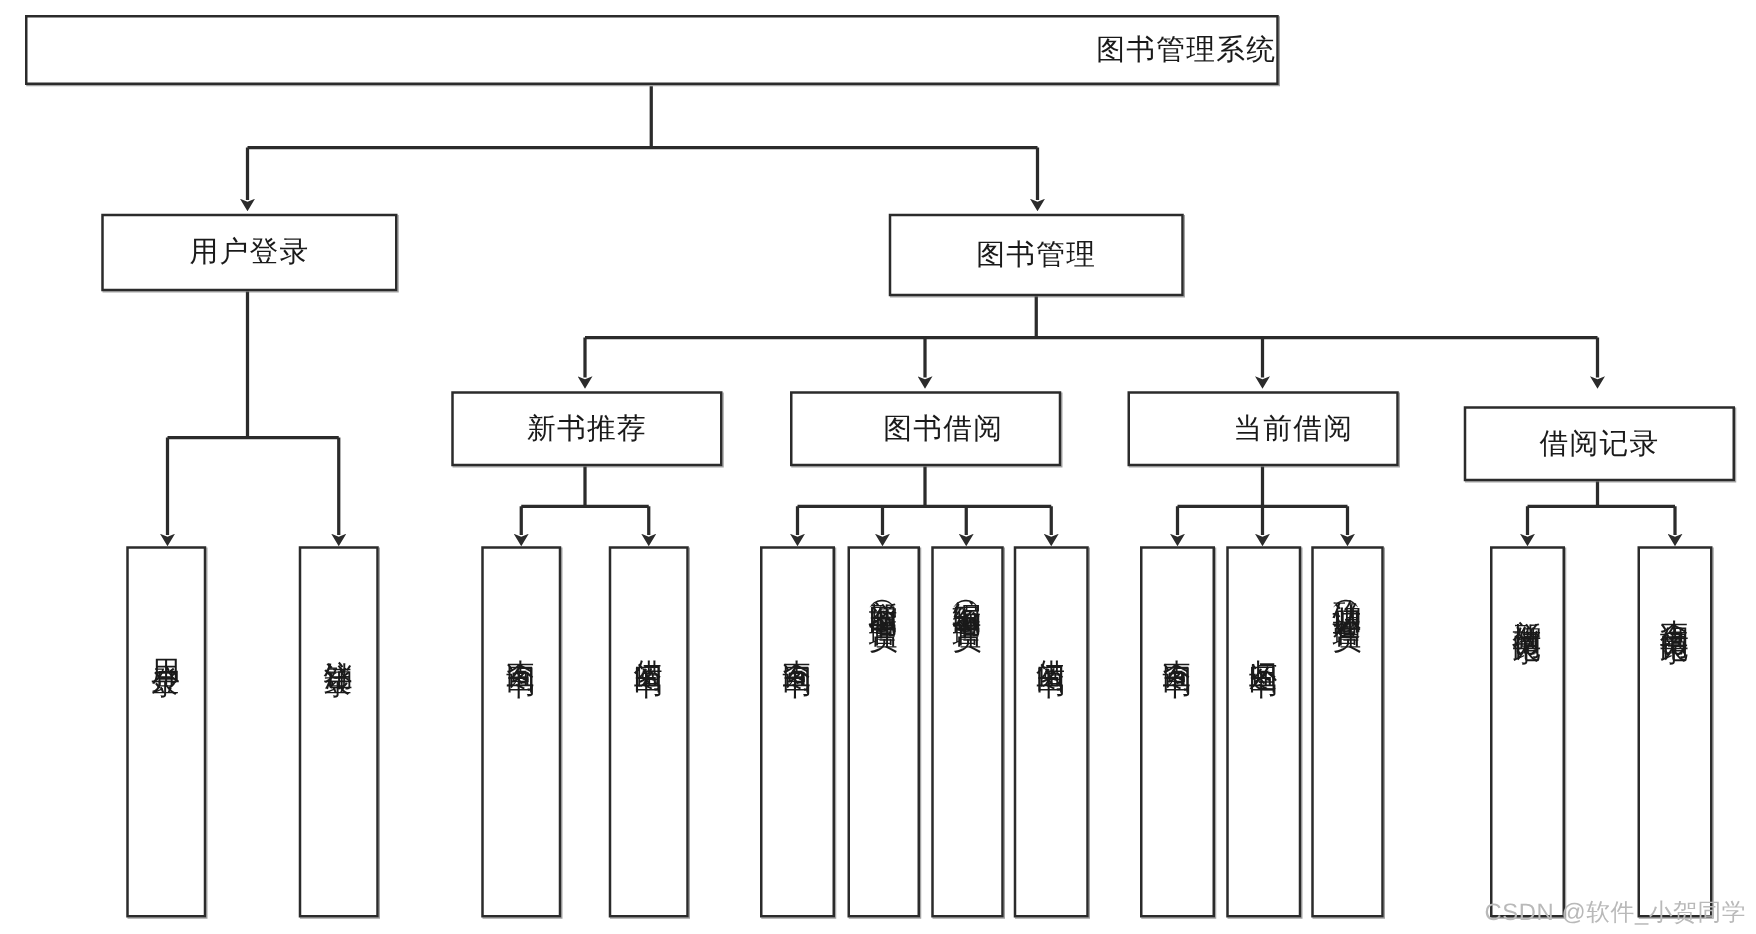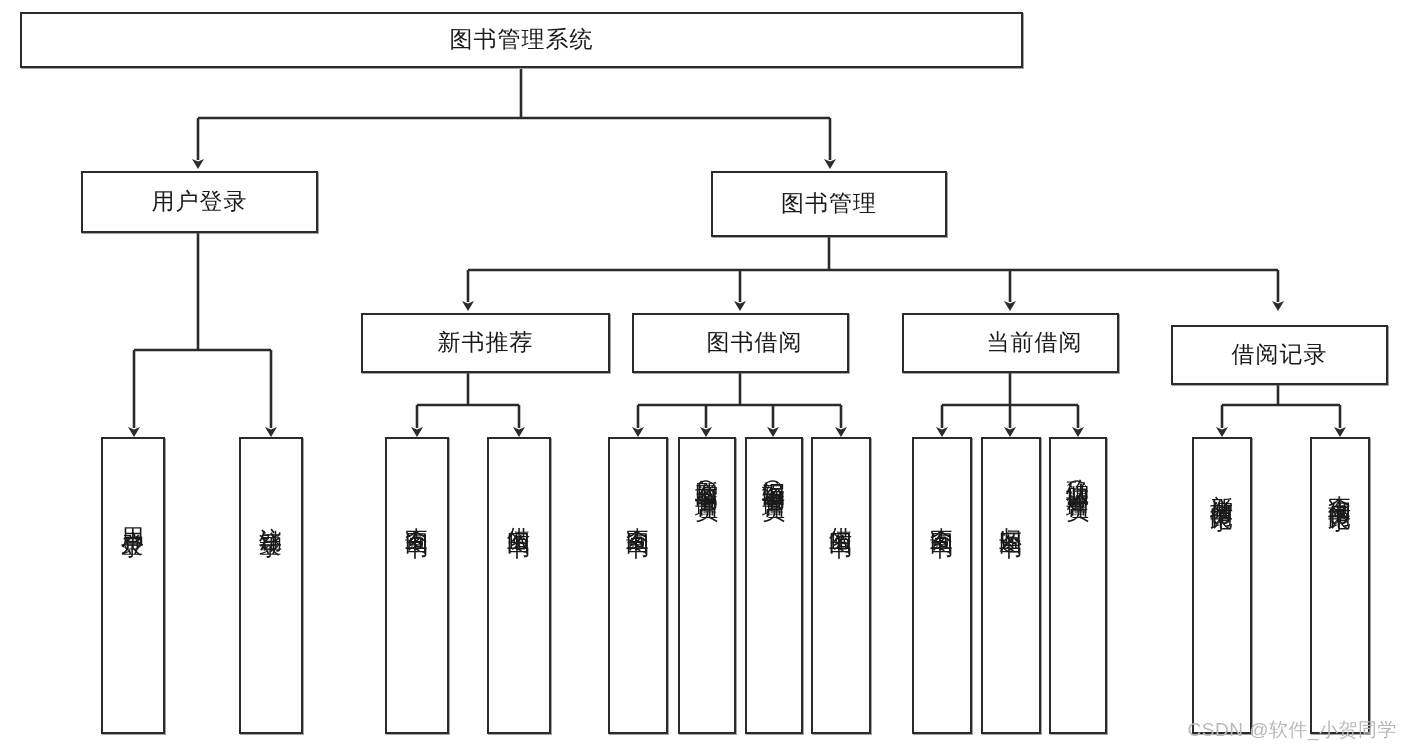--- a/index.html
+++ b/index.html
@@ -129,32 +129,32 @@
       <path d="M1010,405 L1010,428" marker-end="url(#arrow)"></path>
       <path d="M1078,405 L1078,428" marker-end="url(#arrow)"></path>
 
       <path d="M1278,373 L1278,405"></path>
       <path d="M1222,405 L1340,405"></path>
       <path d="M1222,405 L1222,428" marker-end="url(#arrow)"></path>
       <path d="M1340,405 L1340,428" marker-end="url(#arrow)"></path>
     </g>
   </svg>
 
-  <div class="node horizontal" style="left:20px; top:12px; width:1003px; height:56px;">
+  <div class="node horizontal" style="left:20px; top:12px; width:1003px; height:56px;justify-content:flex-end;">
     <span class="node-label">图书管理系统</span>
   </div>
 
   <div class="node horizontal" style="left:81px; top:171px; width:237px; height:62px;">
     <span class="node-label">用户登录</span>
   </div>
   <div class="node horizontal" style="left:711px; top:171px; width:236px; height:66px;">
     <span class="node-label">图书管理</span>
   </div>
 
-  <div class="node horizontal" style="left:361px; top:313px; width:249px; height:60px;">
+  <div class="node horizontal" style="left:361px; top:313px; width:217px; height:60px;">
     <span class="node-label">新书推荐</span>
   </div>
   <div class="node horizontal" style="left:632px; top:313px; width:217px; height:60px;padding-left:28px;">
     <span class="node-label">图书借阅</span>
   </div>
   <div class="node horizontal" style="left:902px; top:313px; width:217px; height:60px;padding-left:48px;">
     <span class="node-label">当前借阅</span>
   </div>
   <div class="node horizontal" style="left:1171px; top:325px; width:217px; height:60px;align-items:center;">
     <span class="node-label">借阅记录</span>

